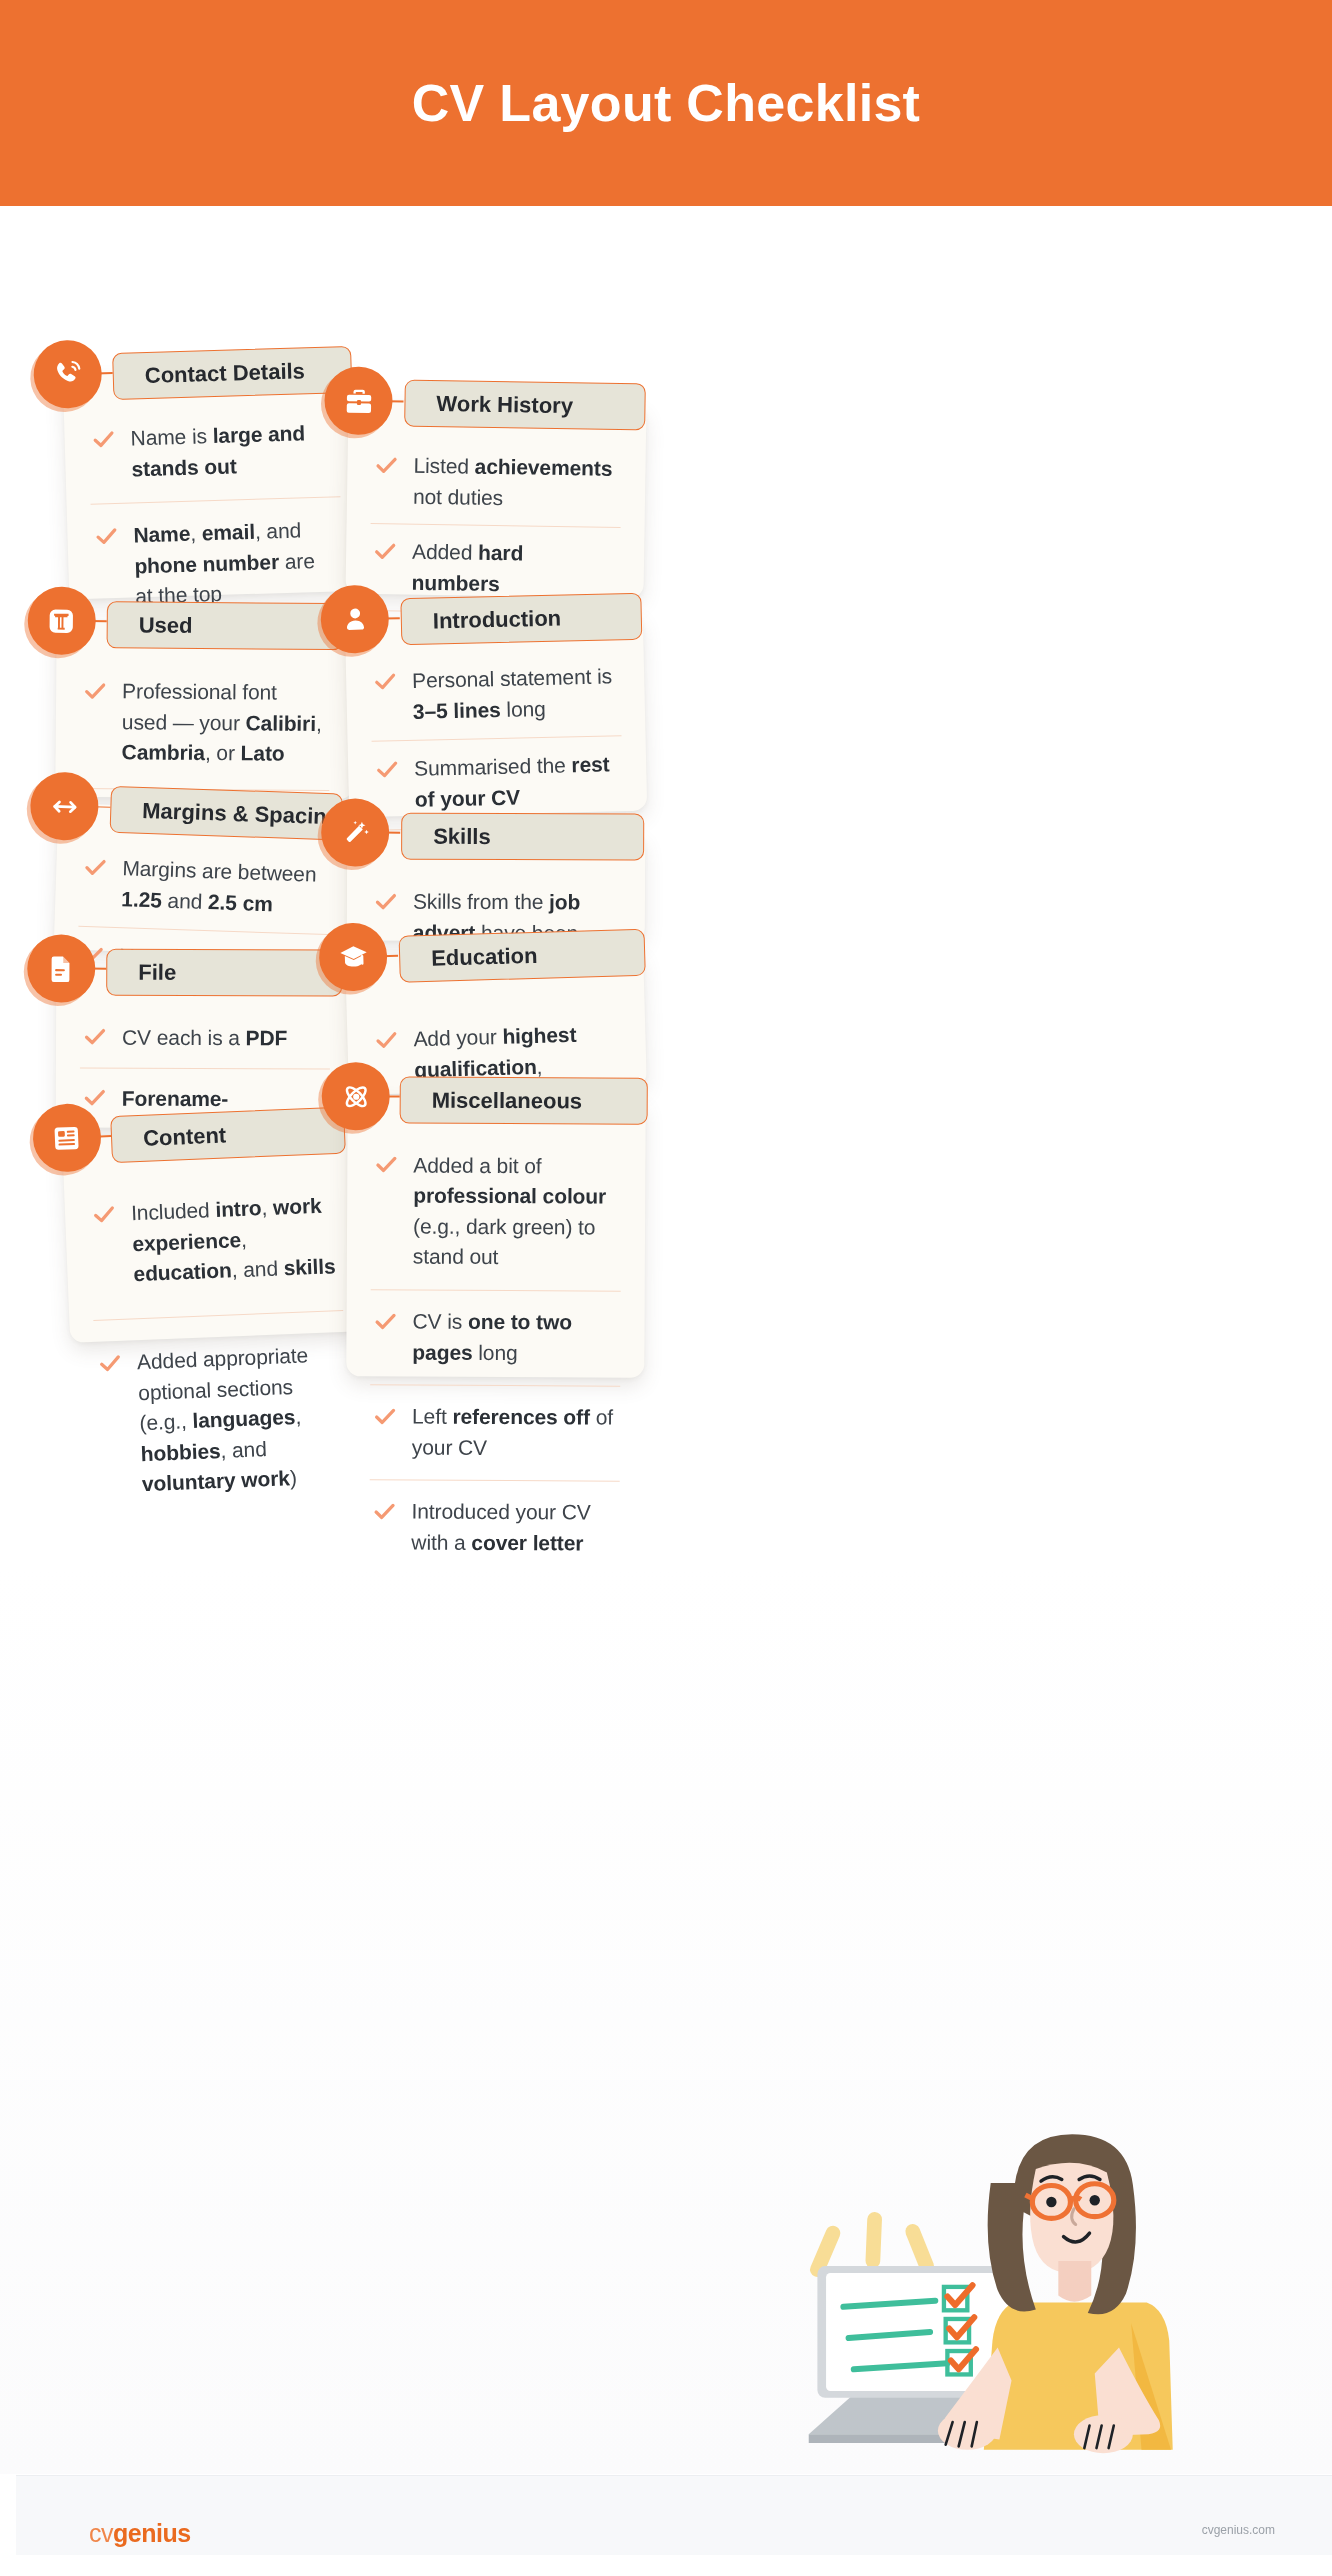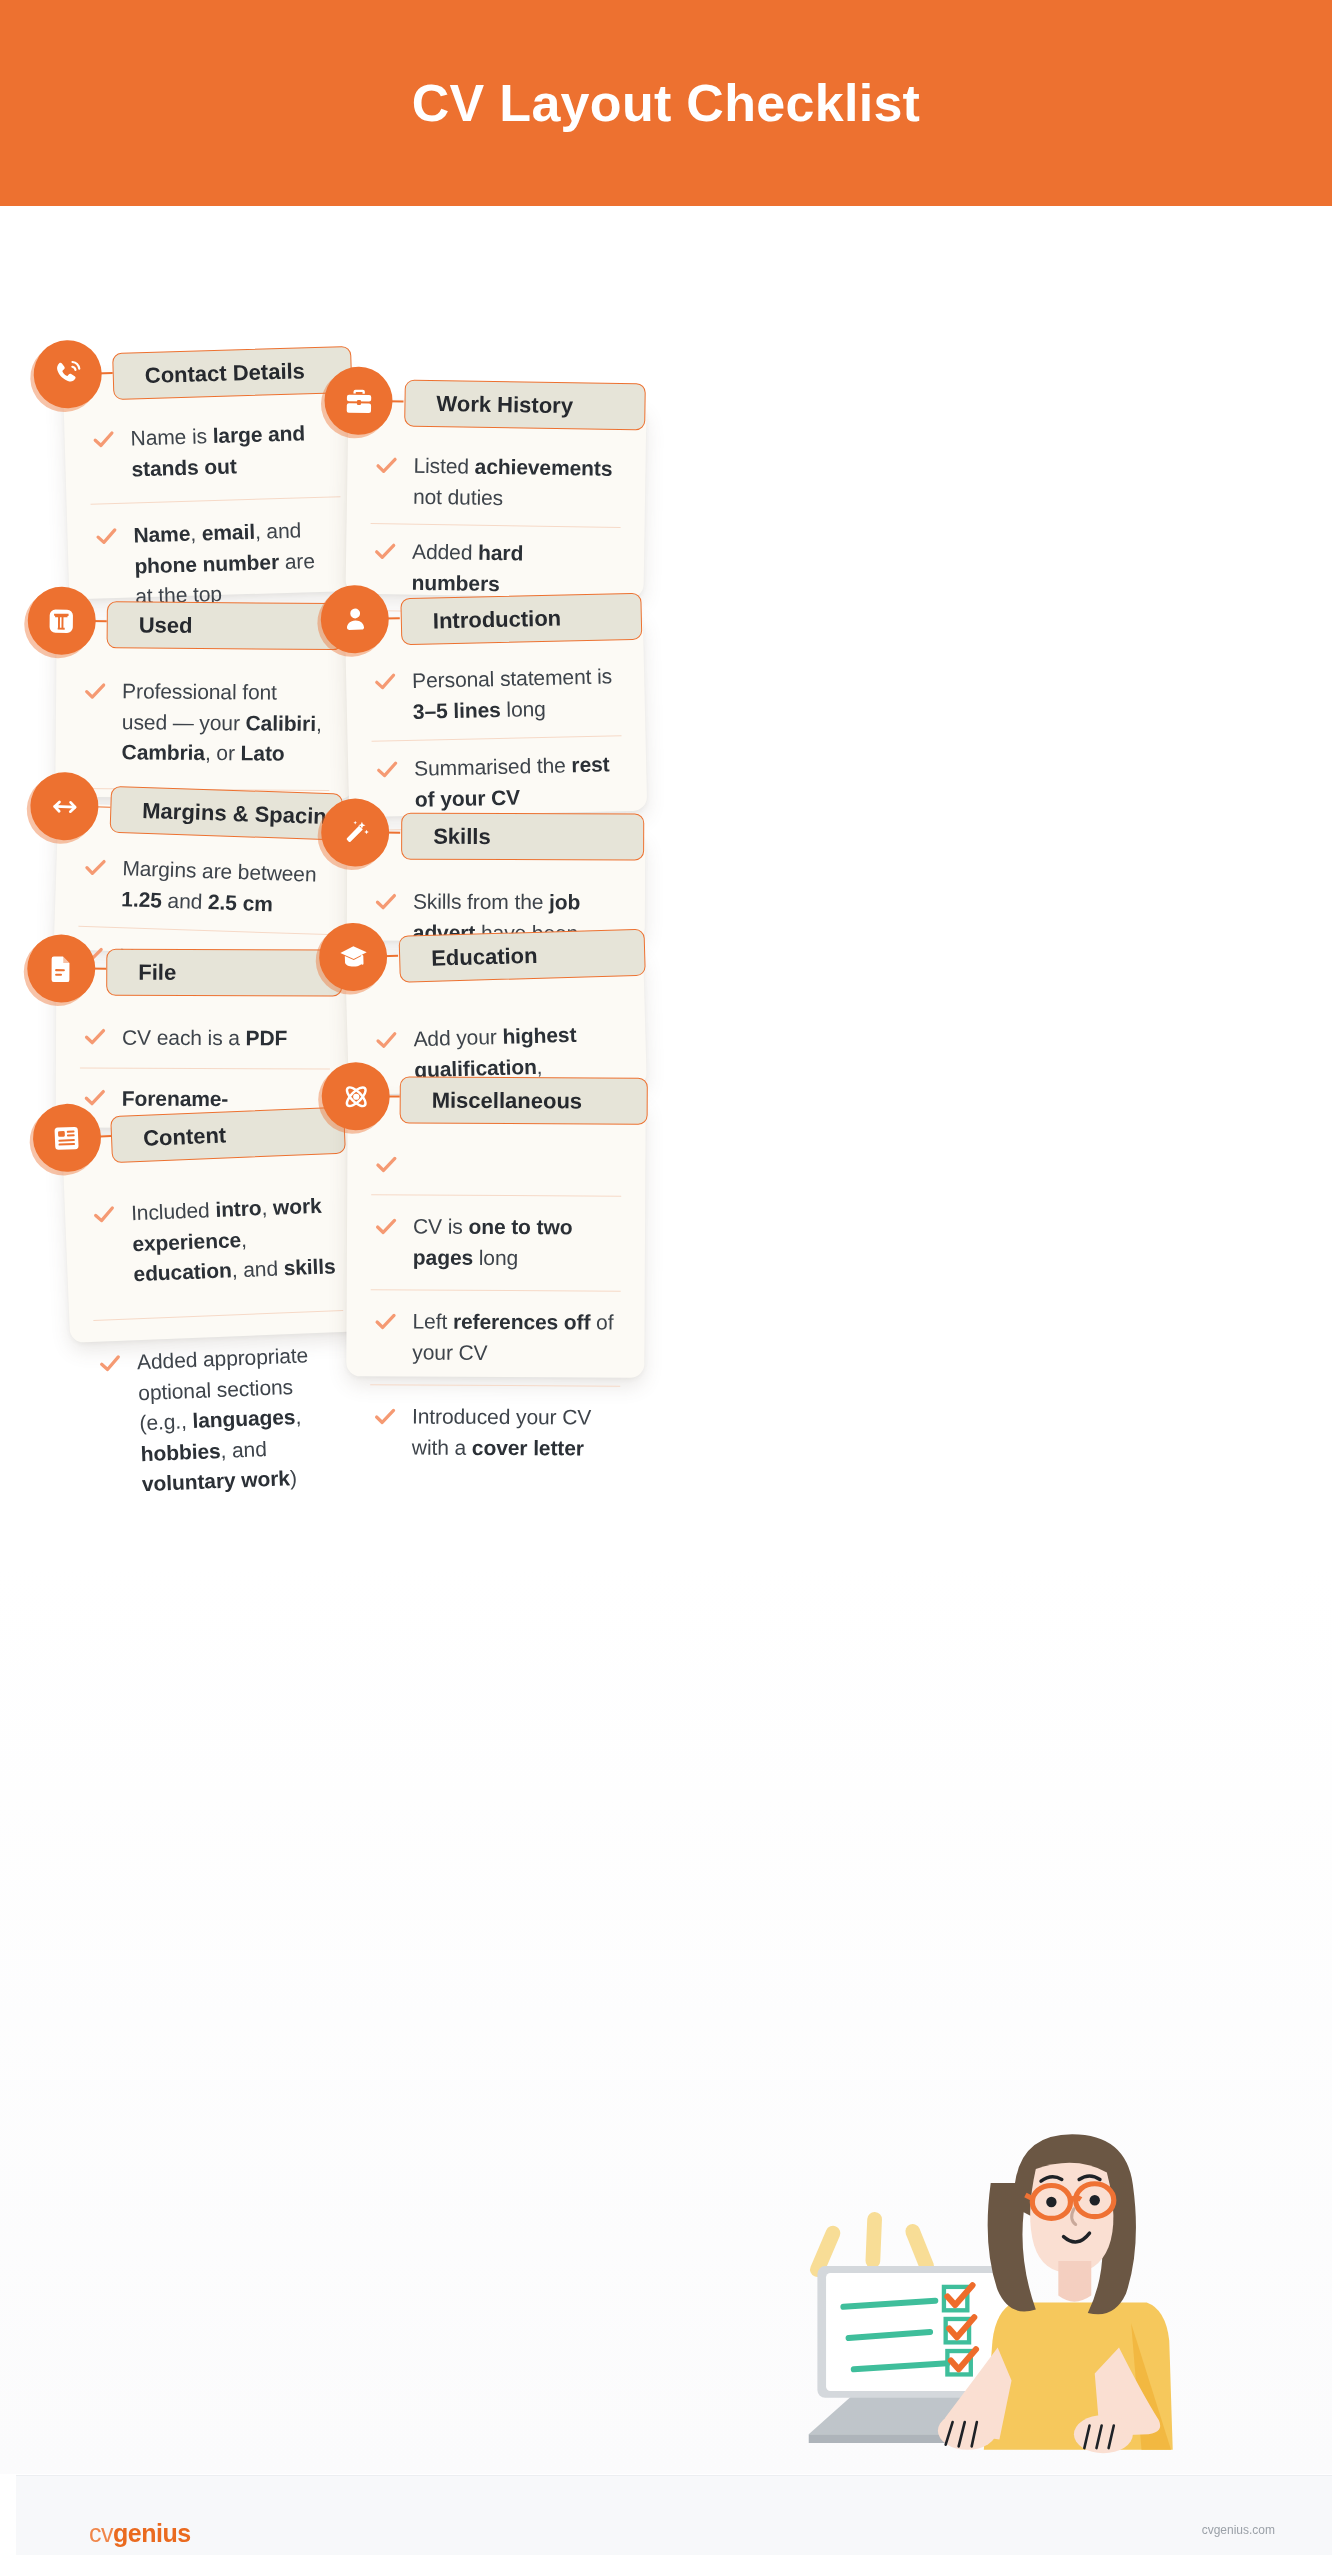--- a/index.html
+++ b/index.html
@@ -492,20 +492,21 @@
         <div class="card-head" style="left: 52px; top: -19px; width: 248px; height: 47px;">
           <span class="card-head-label">Miscellaneous</span>
         </div>
         <div class="items" style="top: 38px;">
           <div class="item" style="padding-top: 16.5px; padding-bottom: 16.5px;">
             <span class="check">
               <svg width="26" height="26" viewBox="0 0 24 24" fill="none" stroke="#F59A73" stroke-width="3" stroke-linecap="round" stroke-linejoin="round">
                 <polyline points="4.2,12.6 9.4,17.6 19.8,6.4"></polyline>
               </svg>
             </span>
+            <span class="item-text"><span>Added a bit of </span><b>professional colour</b><span> (e.g., dark green) to stand out</span></span>
           </div>
           <div class="divider"></div>
           <div class="item" style="padding-top: 16.5px; padding-bottom: 16.5px;">
             <span class="check">
               <svg width="26" height="26" viewBox="0 0 24 24" fill="none" stroke="#F59A73" stroke-width="3" stroke-linecap="round" stroke-linejoin="round">
                 <polyline points="4.2,12.6 9.4,17.6 19.8,6.4"></polyline>
               </svg>
             </span>
             <span class="item-text"><span>CV is </span><b>one to two pages</b><span> long</span></span>
           </div>

